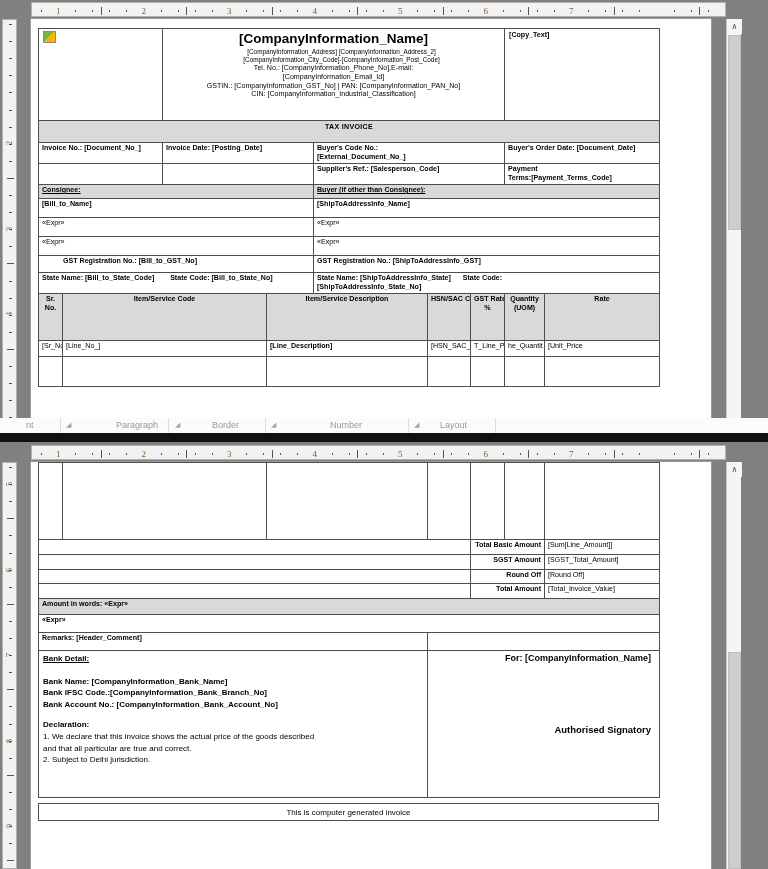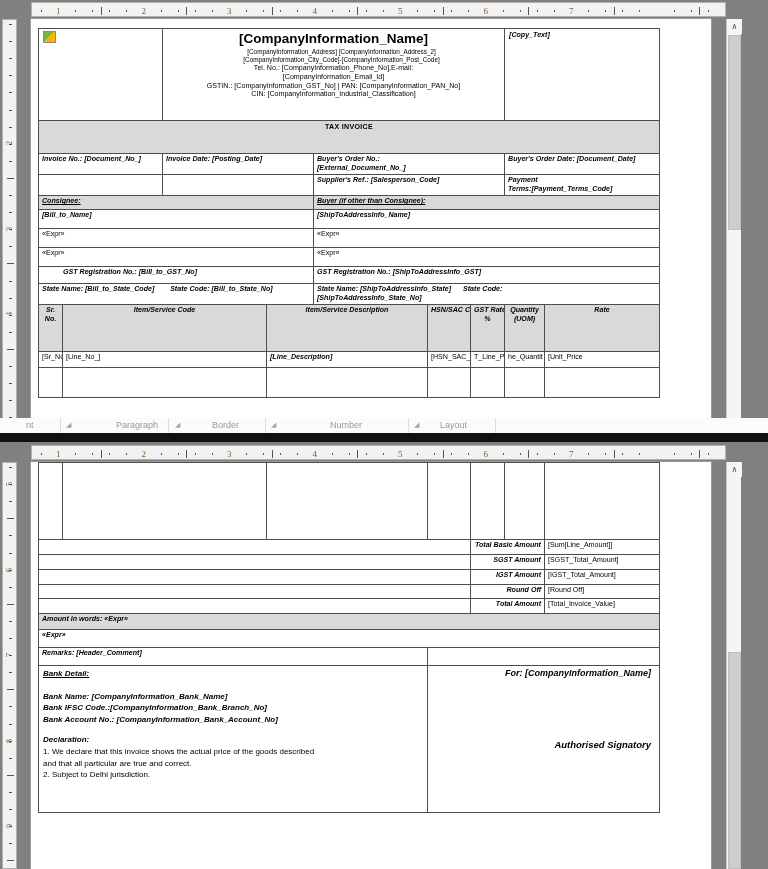--- a/index.html
+++ b/index.html
@@ -87,21 +87,21 @@
     padding: 1px 3px;
     font-size: 7.1px;
     line-height: 1.25;
     vertical-align: top;
     overflow: hidden;
     white-space: nowrap;
   }
   td.shade { background: #d9d9d9; }
   td.ctr { text-align: center; }
   td.rgt { text-align: right; }
-  td.bold, .bold { font-weight: bold; font-style: italic; }
+  td.bold, .bold { font-weight: bold; }
   .und { text-decoration: underline; }
   .big { font-size: 13.5px; font-weight: bold; }
   .mid { font-size: 11px; font-weight: bold; letter-spacing: .3px; }
   .small { font-size: 6.4px; margin-left: 16px; }
   .wrap { white-space: normal; }
 
   .logoicon {
     width: 13px; height: 12px; display: inline-block;
     background:
       linear-gradient(135deg,#7cb342 0 45%, #ffb300 45% 100%);
@@ -232,28 +232,28 @@
             <div class="small">[CompanyInformation_City_Code]-[CompanyInformation_Post_Code]</div>
             <div>Tel. No.: [CompanyInformation_Phone_No],E-mail:</div>
             <div>[CompanyInformation_Email_Id]</div>
             <div>GSTIN.: [CompanyInformation_GST_No] | PAN: [CompanyInformation_PAN_No]</div>
             <div>CIN: [CompanyInformation_Industrial_Classification]</div>
           </td>
           <td colspan="2" class="bold cellpad">[Copy_Text]</td>
         </tr>
 
         <tr>
-          <td colspan="9" class="shade ctr mid cellpad" style="height:33px;">TAX INVOICE</td>
+          <td colspan="9" class="shade ctr mid cellpad" style="height:22px;">TAX INVOICE</td>
         </tr>
 
         <tr>
           <td colspan="2" class="bold" style="height:21px;">Invoice No.: [Document_No_]</td>
           <td colspan="2" class="bold">Invoice Date: [Posting_Date]</td>
           <td colspan="3" class="bold">
-            <div>Buyer's Order No.:</div>
+            <div>Buyer's Code No.:</div>
             <div>[External_Document_No_]</div>
           </td>
           <td colspan="2" class="bold">Buyer's Order Date: [Document_Date]</td>
         </tr>
 
         <tr>
           <td colspan="2" style="height:21px;"></td>
           <td colspan="2"></td>
           <td colspan="3" class="bold">Supplier's Ref.: [Salesperson_Code]</td>
           <td colspan="2" class="bold">
@@ -496,25 +496,20 @@
           <td colspan="6" style="height:15px;"></td>
           <td colspan="2" class="rgt bold">Total Basic Amount</td>
           <td class="small">[Sum[Line_Amount]]</td>
         </tr>
         <tr>
           <td colspan="6" style="height:15px;"></td>
           <td colspan="2" class="rgt bold">SGST Amount</td>
           <td class="small">[SGST_Total_Amount]</td>
         </tr>
         <tr>
-          <td colspan="6" style="height:15px;"></td>
-          <td colspan="2" class="rgt bold">IGST Amount</td>
-          <td class="small">[IGST_Total_Amount]</td>
-        </tr>
-        <tr>
           <td colspan="6" style="height:14px;"></td>
           <td colspan="2" class="rgt bold">Round Off</td>
           <td class="small">[Round  Off]</td>
         </tr>
         <tr>
           <td colspan="6" style="height:15px;"></td>
           <td colspan="2" class="rgt bold">Total Amount</td>
           <td class="small">[Total_Invoice_Value]</td>
         </tr>
 
@@ -545,15 +540,18 @@
           </td>
           <td colspan="4" class="cellpad" style="font-size:9px;">
             <div class="bold rgt" style="text-align:right; padding-right:4px;">For: [CompanyInformation_Name]</div>
             <div style="height:60px;"></div>
             <div class="bold rgt" style="text-align:right; padding-right:4px; font-size:9.5px;">Authorised Signatory</div>
           </td>
         </tr>
       </tbody>
         </table>
 
+      <div style="position:relative; margin-top:5px; border:1px solid #4d4d4d; height:18px;">
+        <div style="text-align:center; font-size:8px; line-height:18px;">This is computer generated invoice</div>
+      </div>
     </div>
   </div>
 </div>
 
 </body></html>

